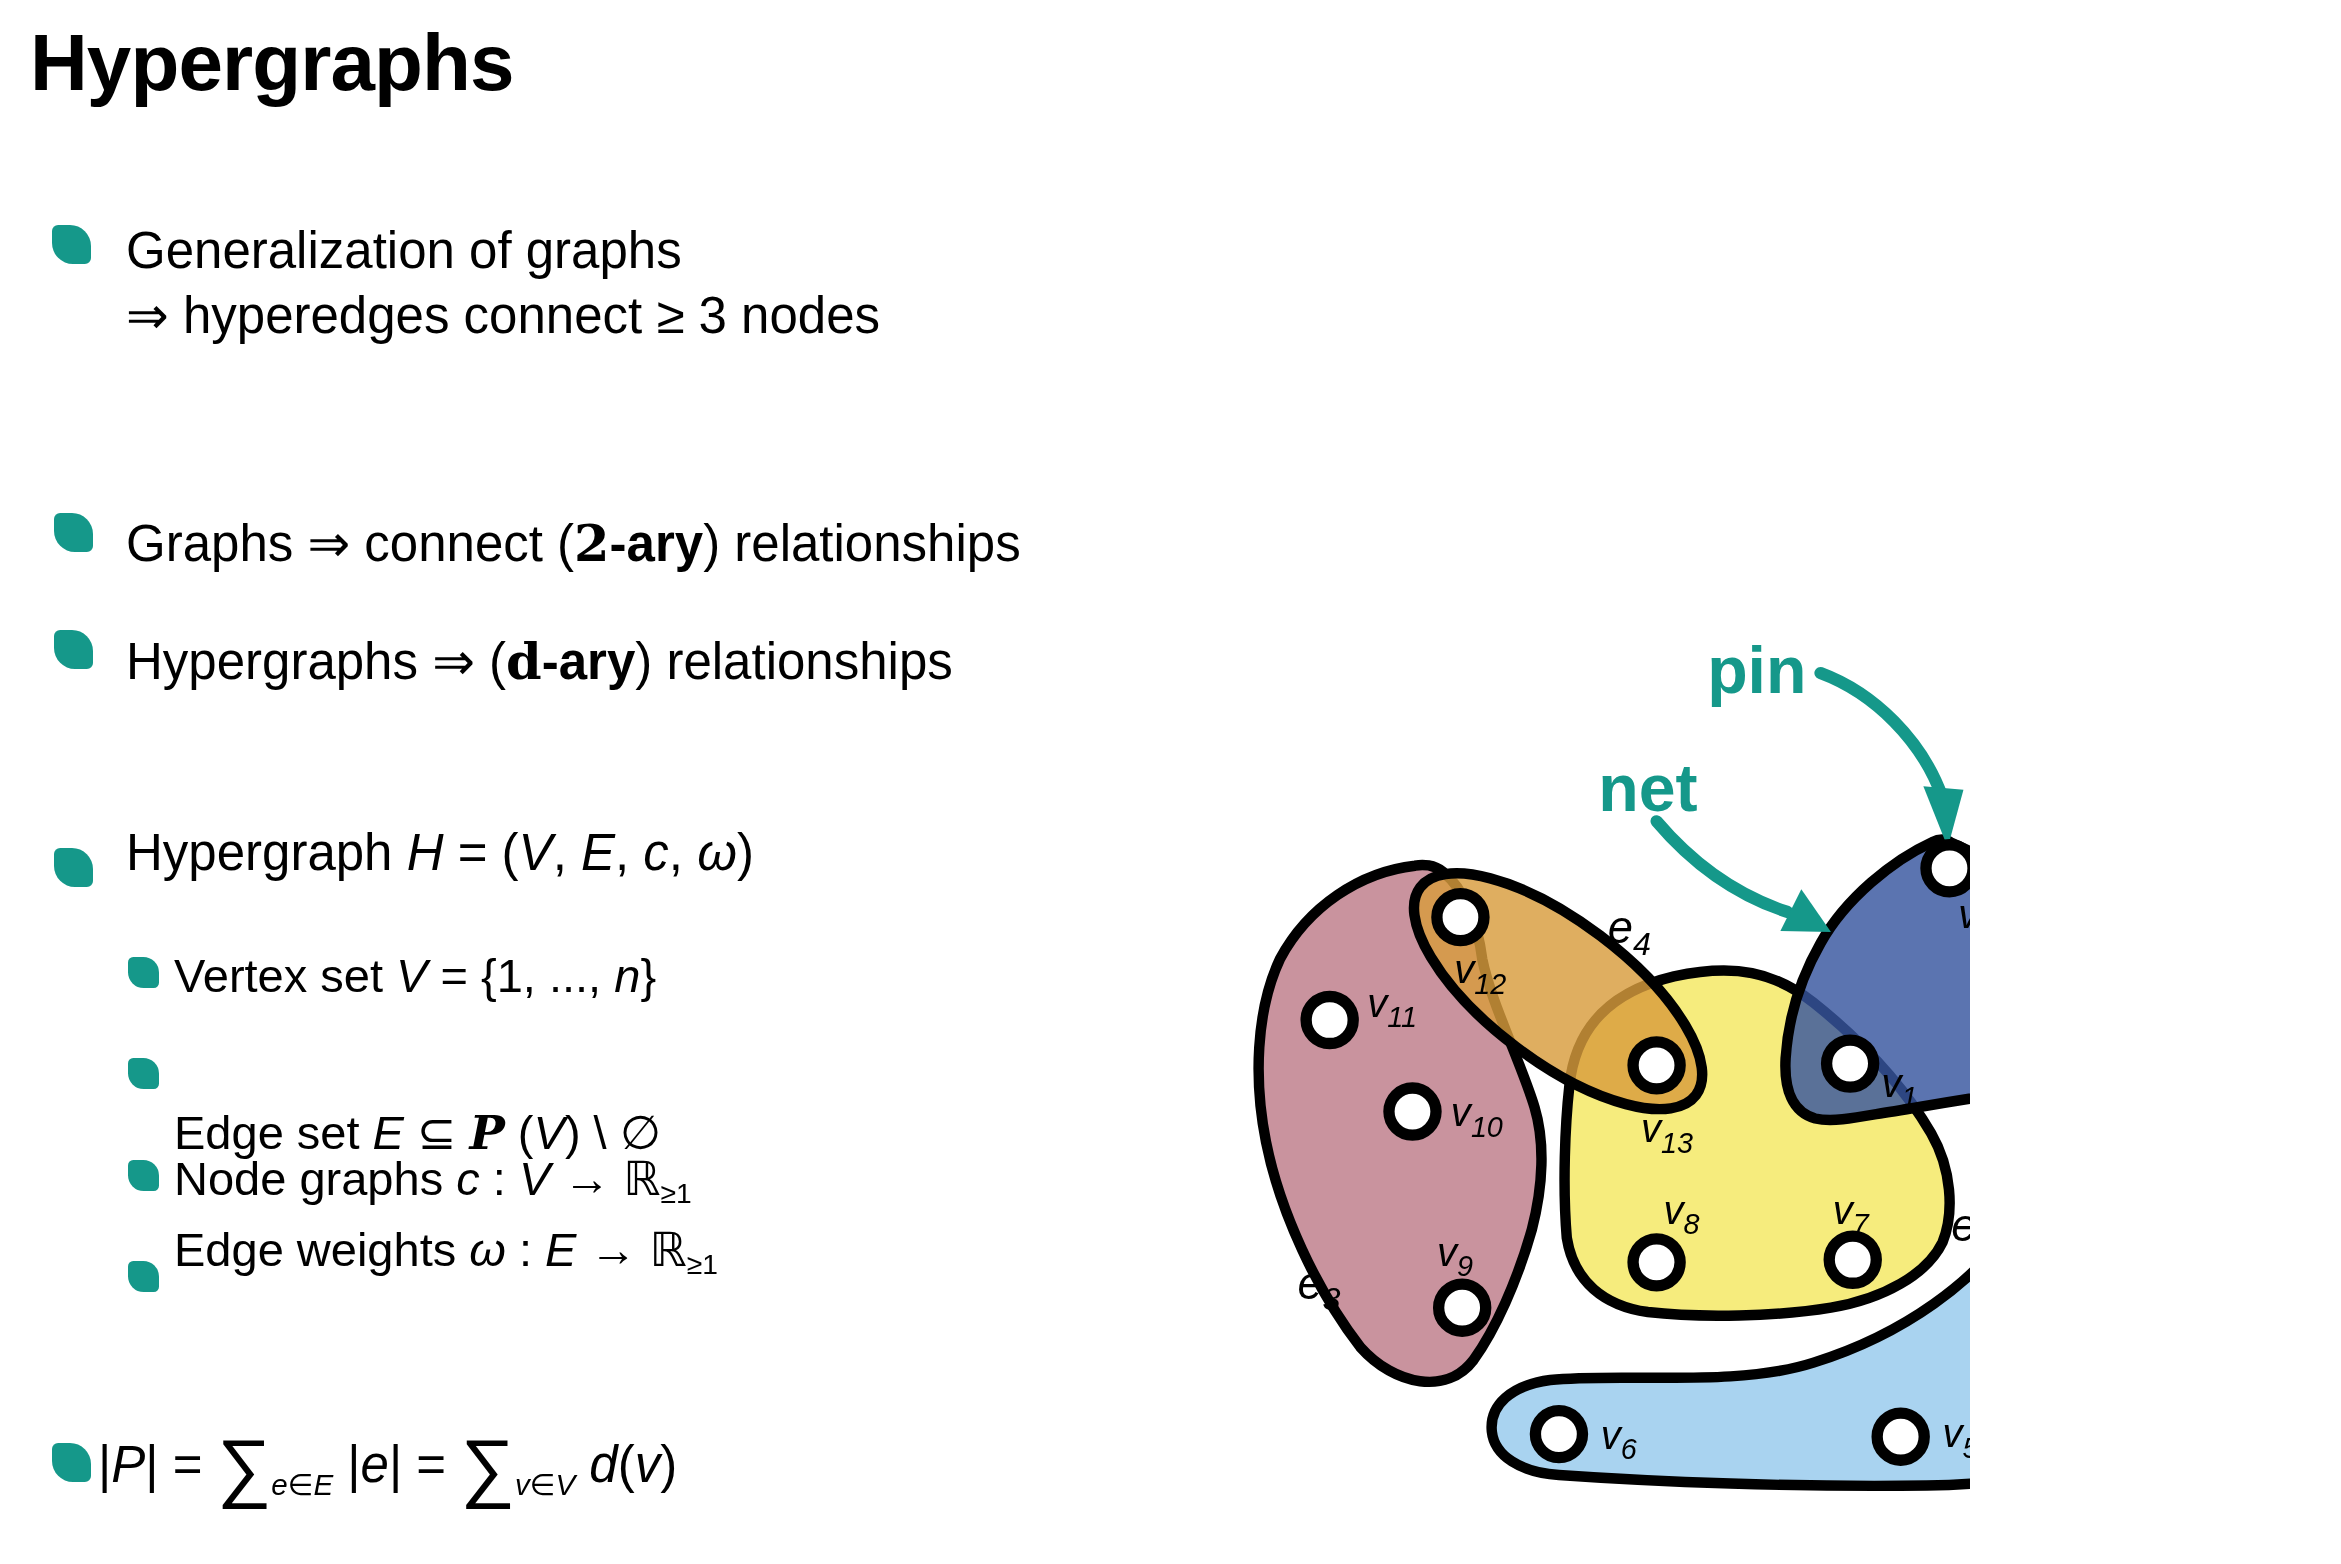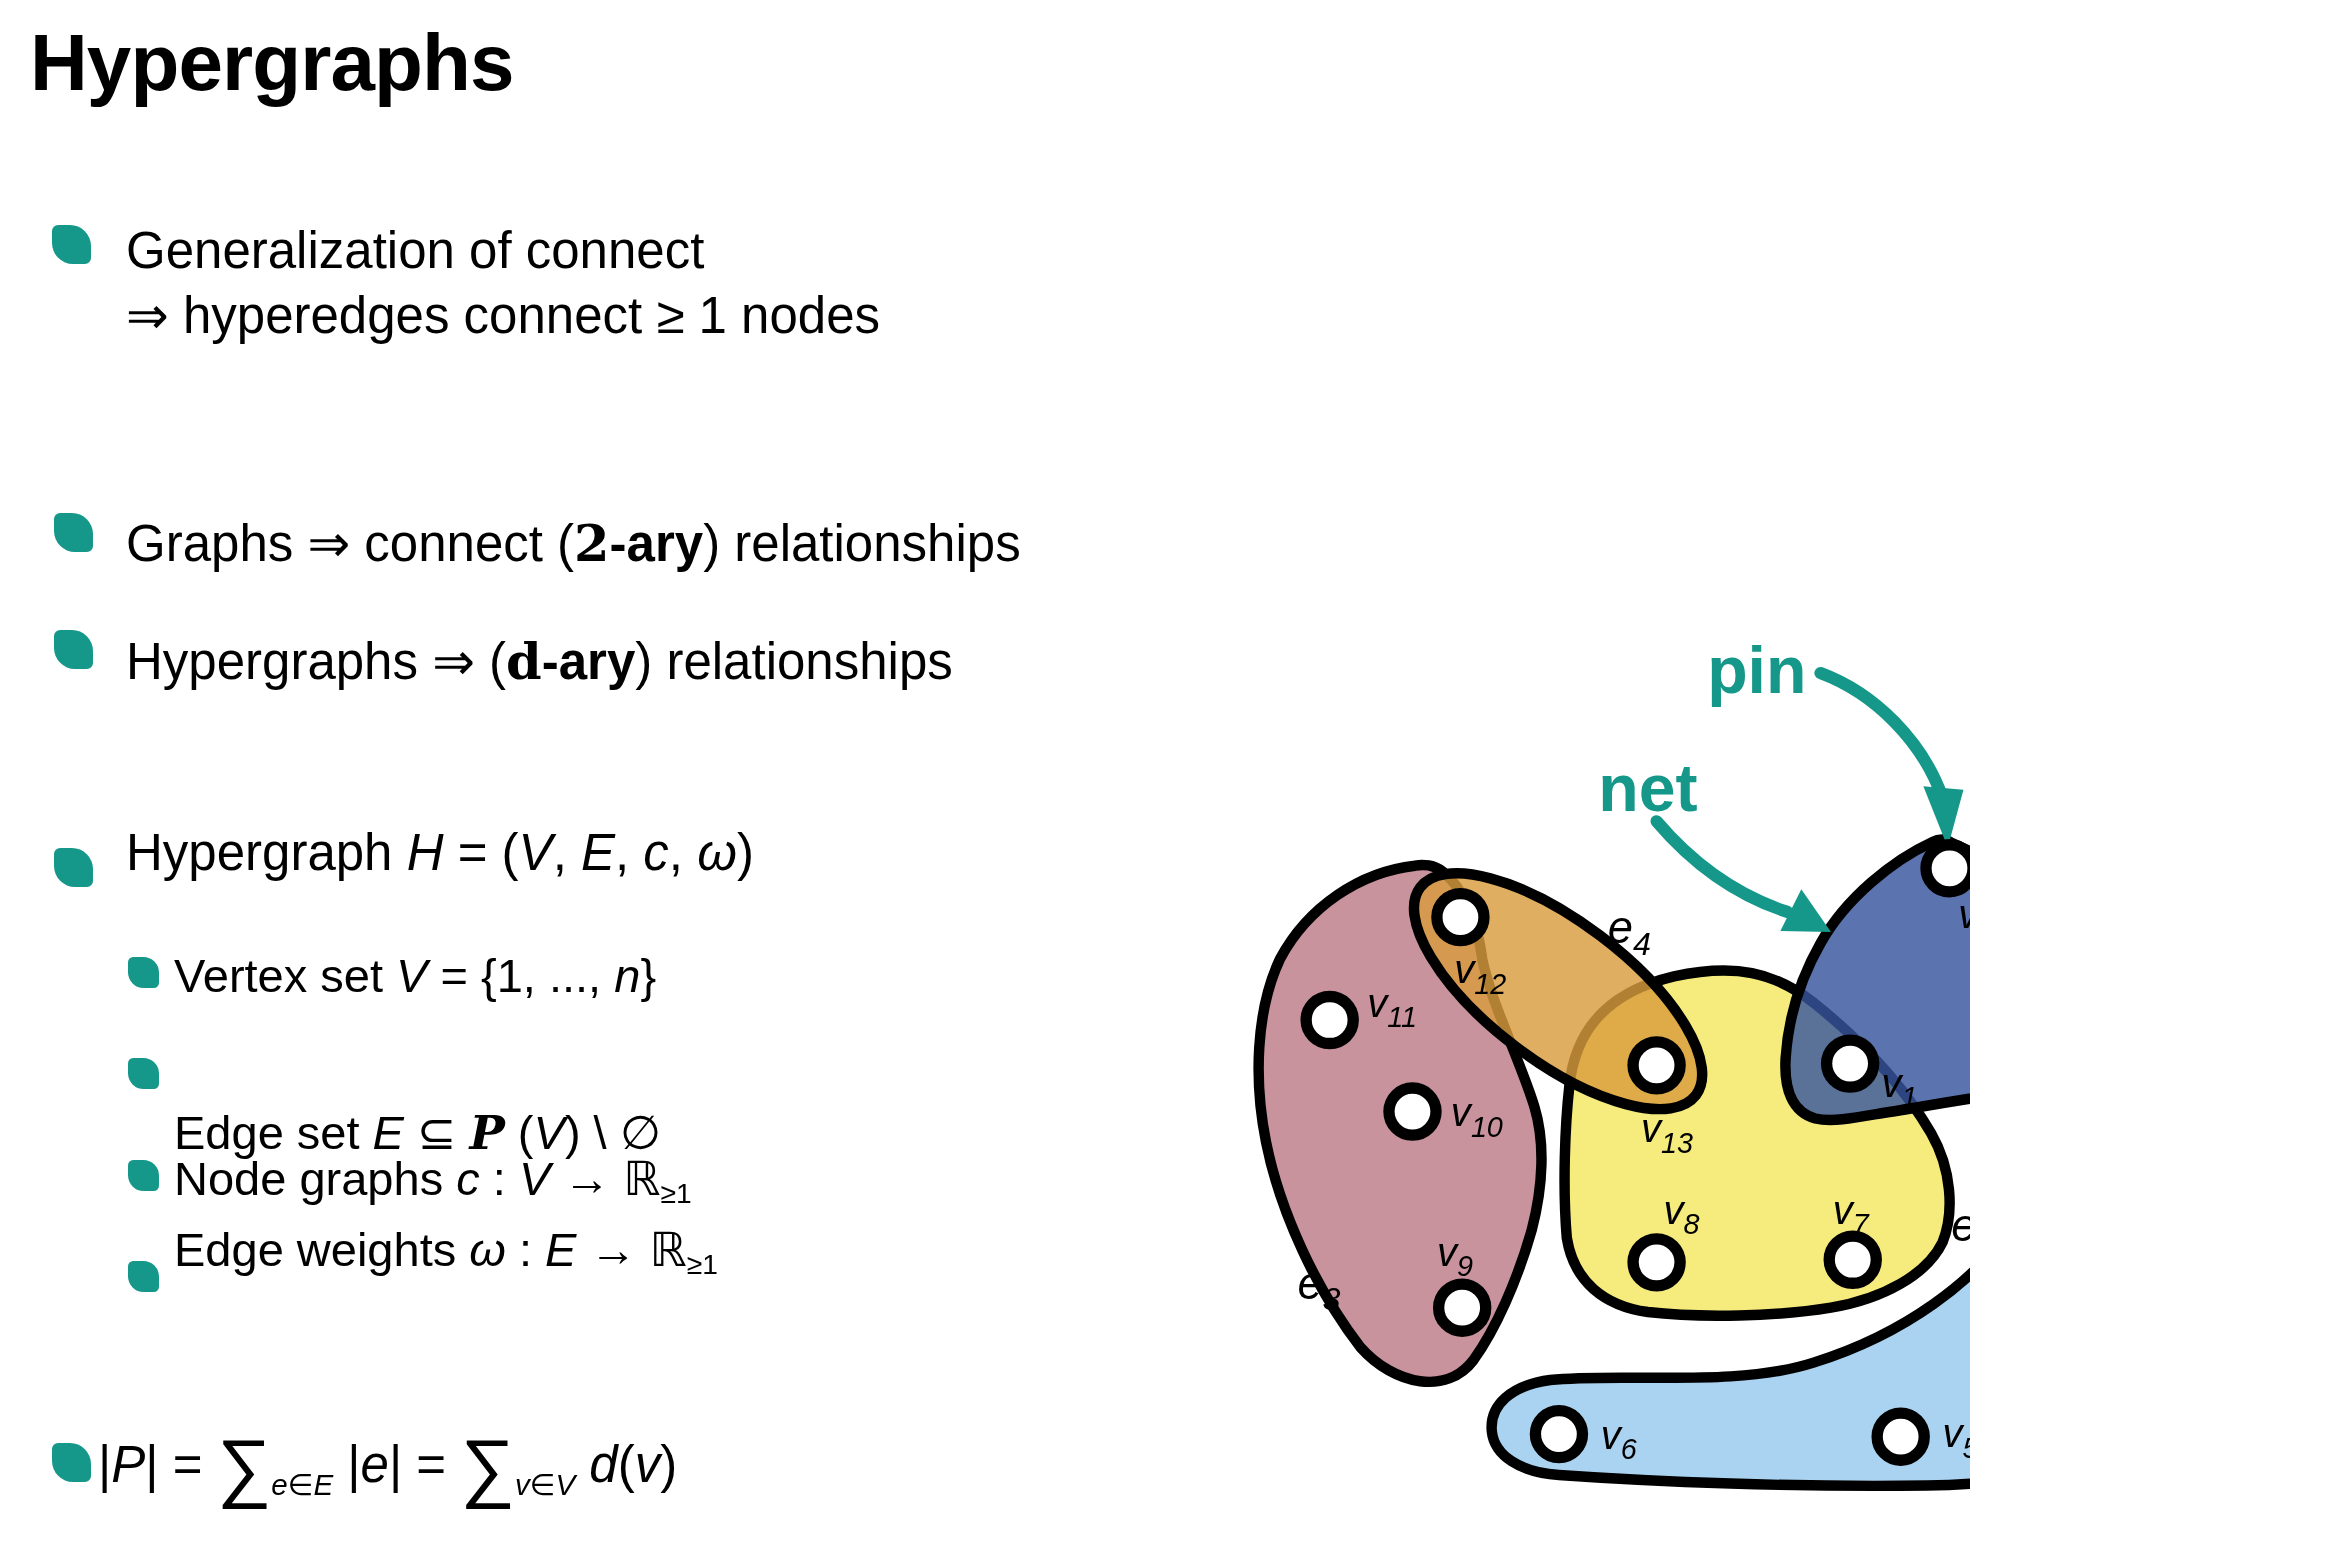--- a/index.html
+++ b/index.html
@@ -41,22 +41,22 @@
   <div class="bullet" style="left: 54px; top: 513px; width: 39px; height: 39px; background: rgb(21, 152, 138);"></div>
   <div class="bullet" style="left: 54px; top: 630px; width: 39px; height: 39px; background: rgb(21, 152, 138);"></div>
   <div class="bullet" style="left: 54px; top: 848px; width: 39px; height: 39px; background: rgb(21, 152, 138);"></div>
   <div class="bullet small" style="left: 128px; top: 957px; width: 30.5px; height: 30.5px; background: rgb(21, 152, 138);"></div>
   <div class="bullet small" style="left: 128px; top: 1058px; width: 30.5px; height: 30.5px; background: rgb(21, 152, 138);"></div>
   <div class="bullet small" style="left: 128px; top: 1160px; width: 30.5px; height: 30.5px; background: rgb(21, 152, 138);"></div>
   <div class="bullet small" style="left: 128px; top: 1261px; width: 30.5px; height: 30.5px; background: rgb(21, 152, 138);"></div>
   <div class="bullet" style="left: 52px; top: 1443px; width: 39px; height: 39px; background: rgb(21, 152, 138);"></div>
 
   <div class="btext" style="left:126px;top:218px;">
-    <div class="mline"><span class="seg">Generalization of connect</span></div>
-    <div class="mline"><span class="seg">⇒ hyperedges connect ≥ 1 nodes</span></div>
+    <div class="mline"><span class="seg">Generalization of graphs</span></div>
+    <div class="mline"><span class="seg">⇒ hyperedges connect ≥ 3 nodes</span></div>
   </div>
   <div class="btext" style="left:126px;top:511px;">
     <div class="mline"><span class="seg">Graphs ⇒ connect (</span><span class="seg bserif">2</span><span class="seg bsans">-ary</span><span class="seg">) relationships</span></div>
   </div>
   <div class="btext" style="left:126px;top:629px;">
     <div class="mline"><span class="seg">Hypergraphs ⇒ (</span><span class="seg bserif">d</span><span class="seg bsans">-ary</span><span class="seg">) relationships</span></div>
   </div>
   <div class="btext" style="left:126px;top:820px;">
     <div class="mline"><span class="seg">Hypergraph </span><span class="seg it">H</span><span class="seg"> = (</span><span class="seg it">V</span><span class="seg">, </span><span class="seg it">E</span><span class="seg">, </span><span class="seg it">c</span><span class="seg">, </span><span class="seg it">ω</span><span class="seg">)</span></div>
   </div>

